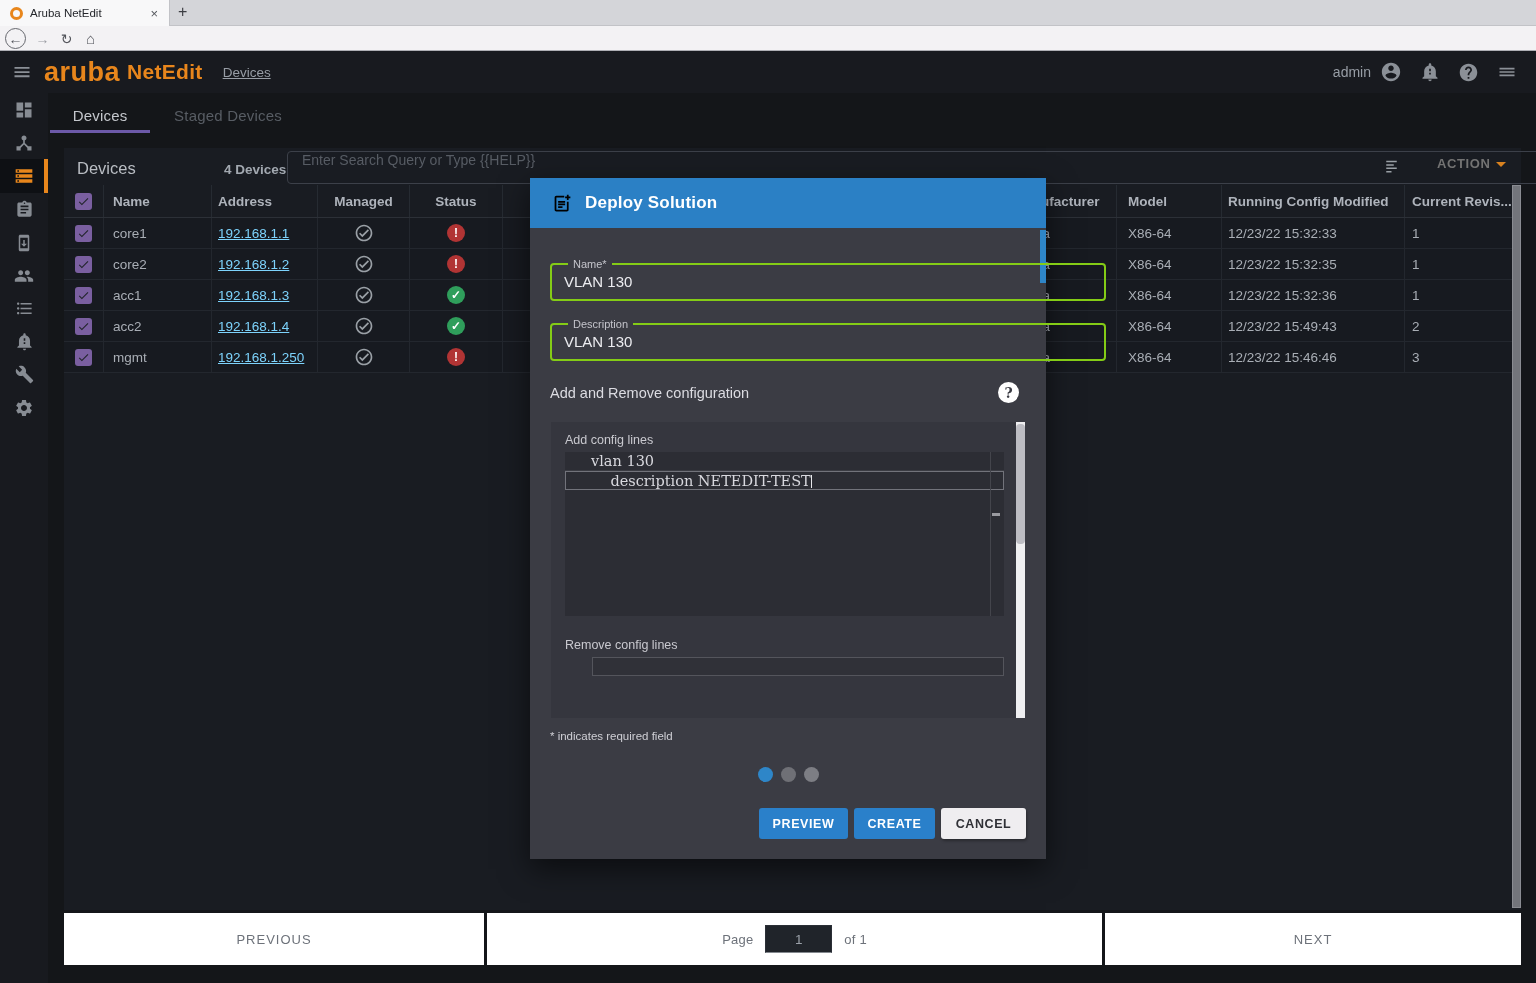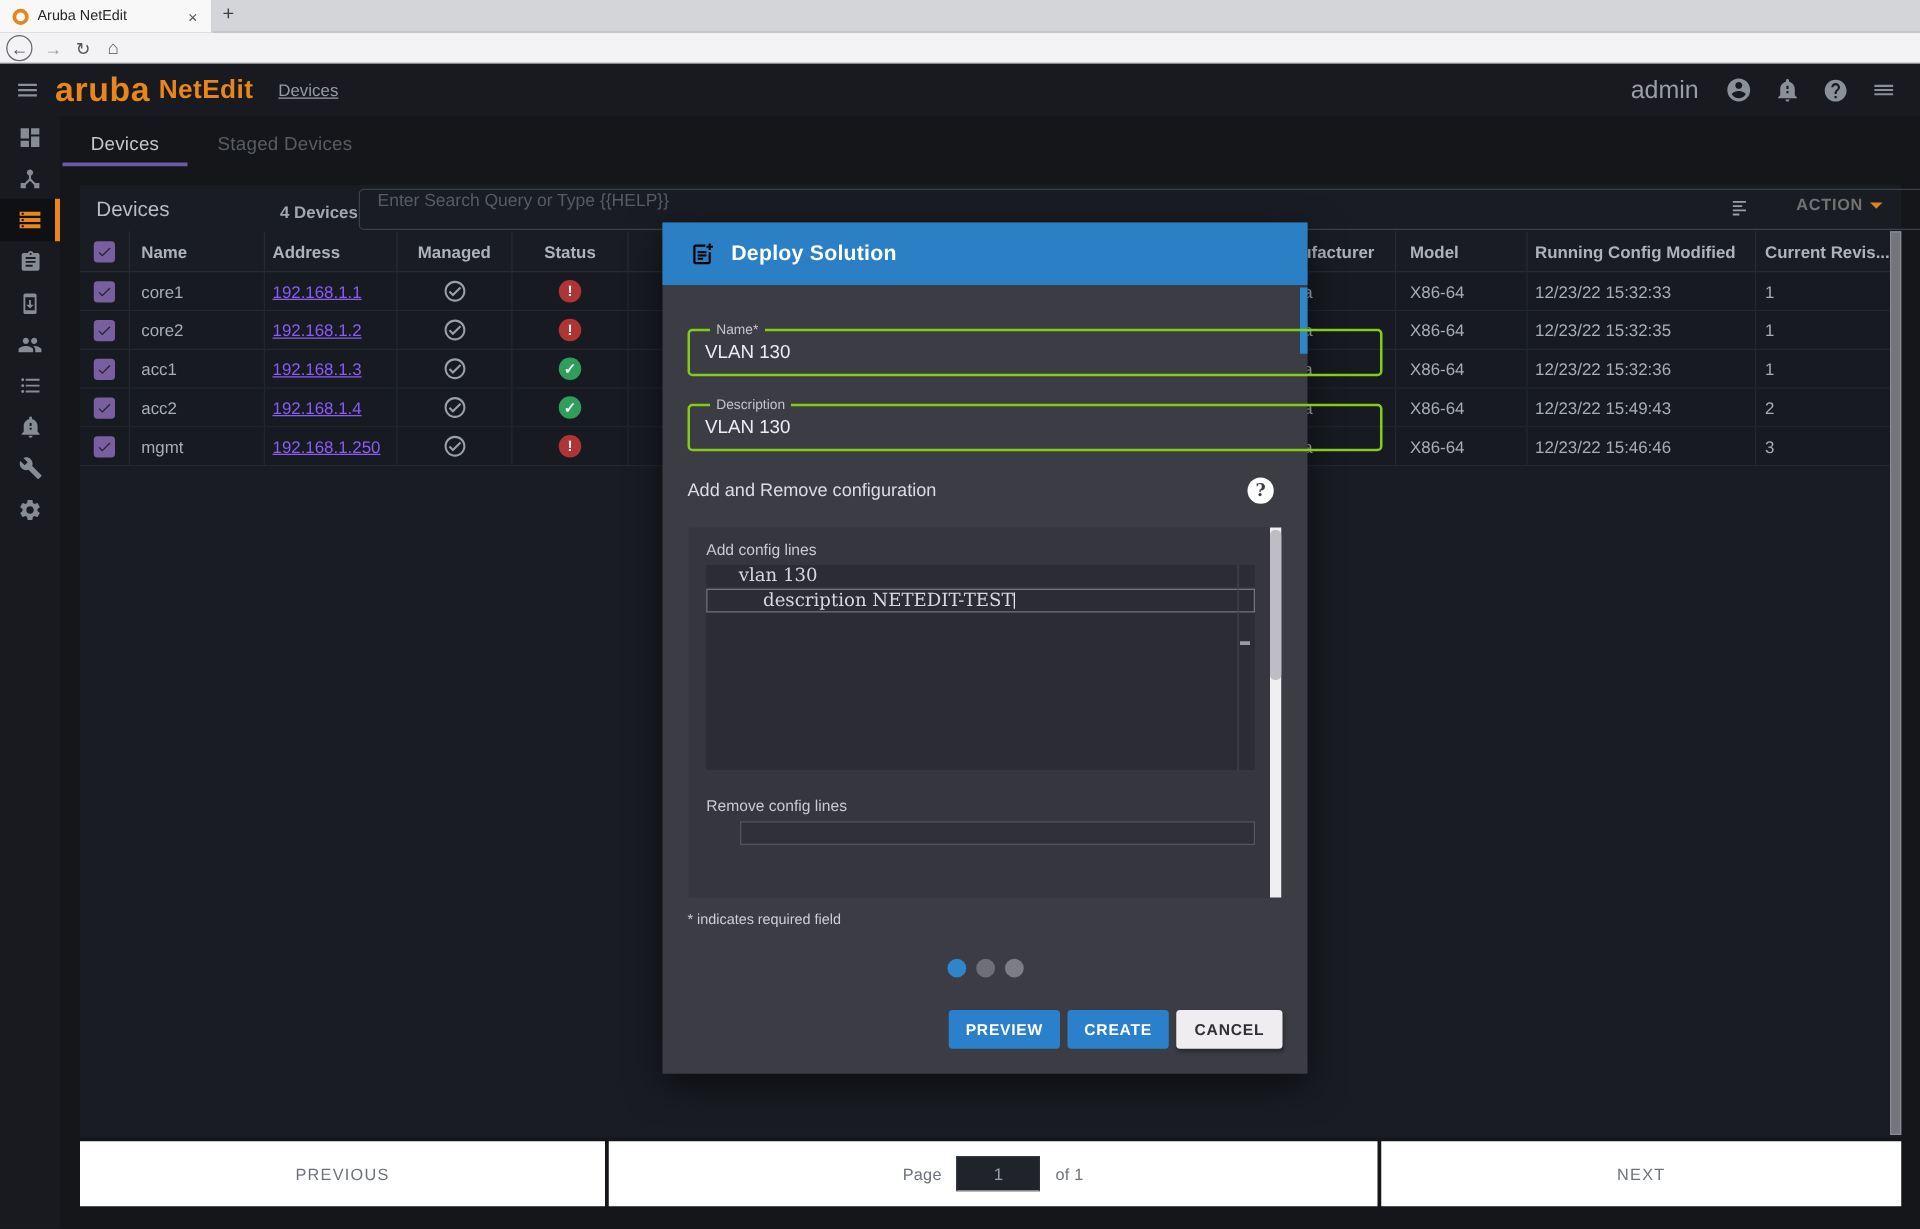--- a/index.html
+++ b/index.html
@@ -35,21 +35,21 @@
   .b-ricon { margin:0 8px; color:#3f4147; position:relative; }
   .b-acct-dot { position:absolute; right:-2px; top:-2px; width:6px; height:6px; border-radius:50%; background:#2a7fd4; }
 
   
   .appbar { position:absolute; left:0; top:51px; width:1536px; height:42px; background:#181a1f; display:flex; align-items:center; }
   .ab-menu { margin-left:12px; color:#8b9097; }
   .ab-brand { margin-left:12px; font-size:27px; font-weight:bold; color:#e8861c; letter-spacing:0.5px; line-height:1; }
   .ab-product { margin-left:7px; font-size:21px; font-weight:bold; color:#e8861c; letter-spacing:0.3px; }
   .ab-crumb { margin-left:20px; font-size:13.5px; color:#979da5; text-decoration:underline; }
   .ab-right { position:absolute; right:10px; top:0; height:42px; display:flex; align-items:center; }
-  .ab-user { font-size:20px; color:#989ea6; margin-right:12px; }
+  .ab-user { font-size:14px; color:#989ea6; }
   .ab-icon { color:#8b9097; margin:0 9px; }
 
   
   .sidebar { position:absolute; left:0; top:93px; width:48px; height:890px; background:#181a1f; }
   .sb-item { position:relative; width:48px; height:33px; display:flex; align-items:center; justify-content:center; color:#878c93; }
   .sb-item.active { background:#0e1014; color:#e8861c; height:34px; }
   .sb-item.active::after { content:""; position:absolute; right:0; top:0; width:4px; height:100%; background:#e8861c; }
 
   
   .page-tabs { position:absolute; left:48px; top:96px; height:40px; display:flex; }
@@ -77,21 +77,21 @@
   .trow { height:31px; border-bottom:1px solid #23272e; background:#171a20; }
   .th { font-size:13.5px; font-weight:bold; color:#aeb3bb; padding-left:8px; height:100%; display:flex; align-items:center; border-right:1px solid #262b32; overflow:hidden; white-space:nowrap; }
   .td { font-size:13.5px; color:#a9aeb5; padding-left:8px; height:100%; display:flex; align-items:center; border-right:1px solid #23272e; overflow:hidden; white-space:nowrap; }
   .th:last-child,.td:last-child { border-right:none; }
   .c-center { justify-content:center; padding-left:0; }
   .c-name { padding-left:9px; } .c-addr { padding-left:6px; }
   .c-mfr { padding-left:6px; } .c-model { padding-left:11px; }
   .c-mod { padding-left:6px; } .c-rev { padding-left:7px; }
   .cb { width:17px; height:17px; background:#7a5fa0; border-radius:3px; display:flex; align-items:center; justify-content:center; }
   .cb svg { width:13px; height:13px; fill:#22252b; }
-  .addr { color:#8b5cf6; text-decoration:underline; }
+  .addr { color:#7dd3fc; text-decoration:underline; }
   .mng-ic { width:20px; height:20px; fill:#9aa0a6; }
   .st { width:18px; height:18px; border-radius:50%; display:flex; align-items:center; justify-content:center; color:#fff; font-size:12px; font-weight:bold; }
   .st.error { background:#b13434; }
   .st.ok { background:#2f9e5b; }
   .vscroll { position:absolute; left:1448px; top:37px; width:9px; height:723px; background:#73757b; border:1px solid #8a8c92; }
 
   
   .footer-seg { position:absolute; top:913px; height:52px; background:#ffffff; display:flex; align-items:center; justify-content:center; font-size:13px; color:#6d727a; letter-spacing:1px; }
   .fs-prev { left:64px; width:420px; }
   .fs-mid { left:487px; width:615px; letter-spacing:0.2px; }

